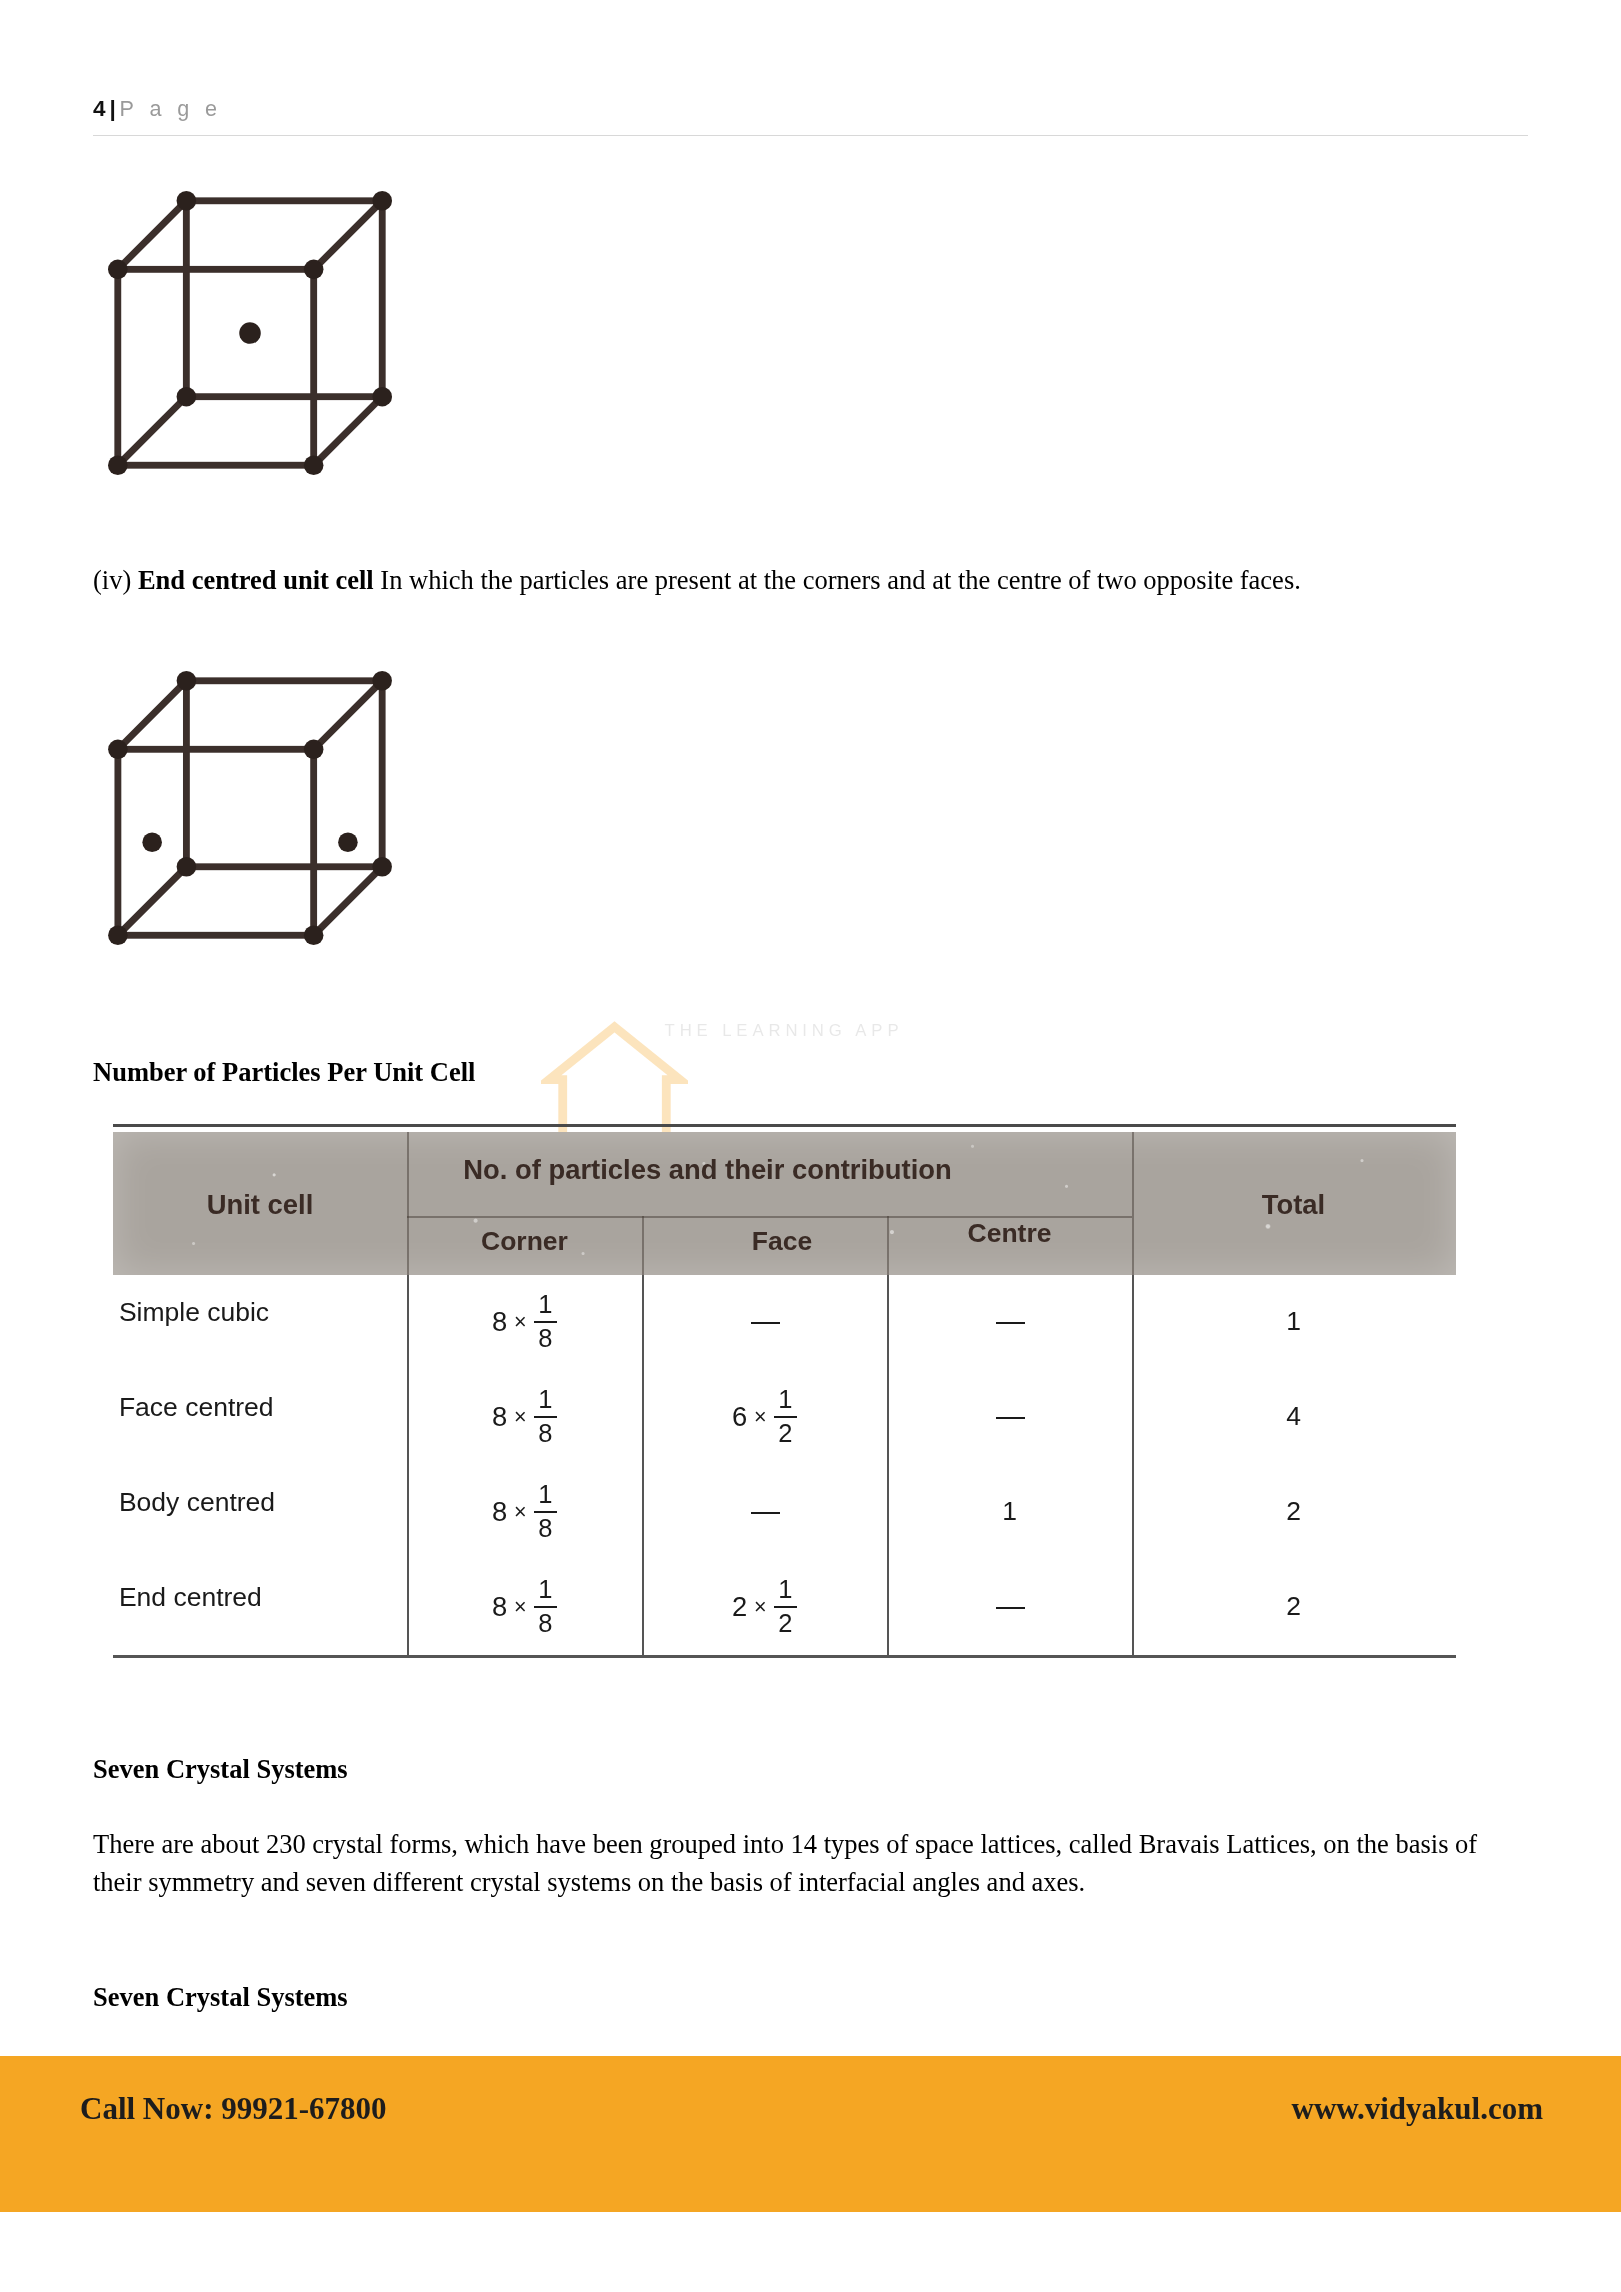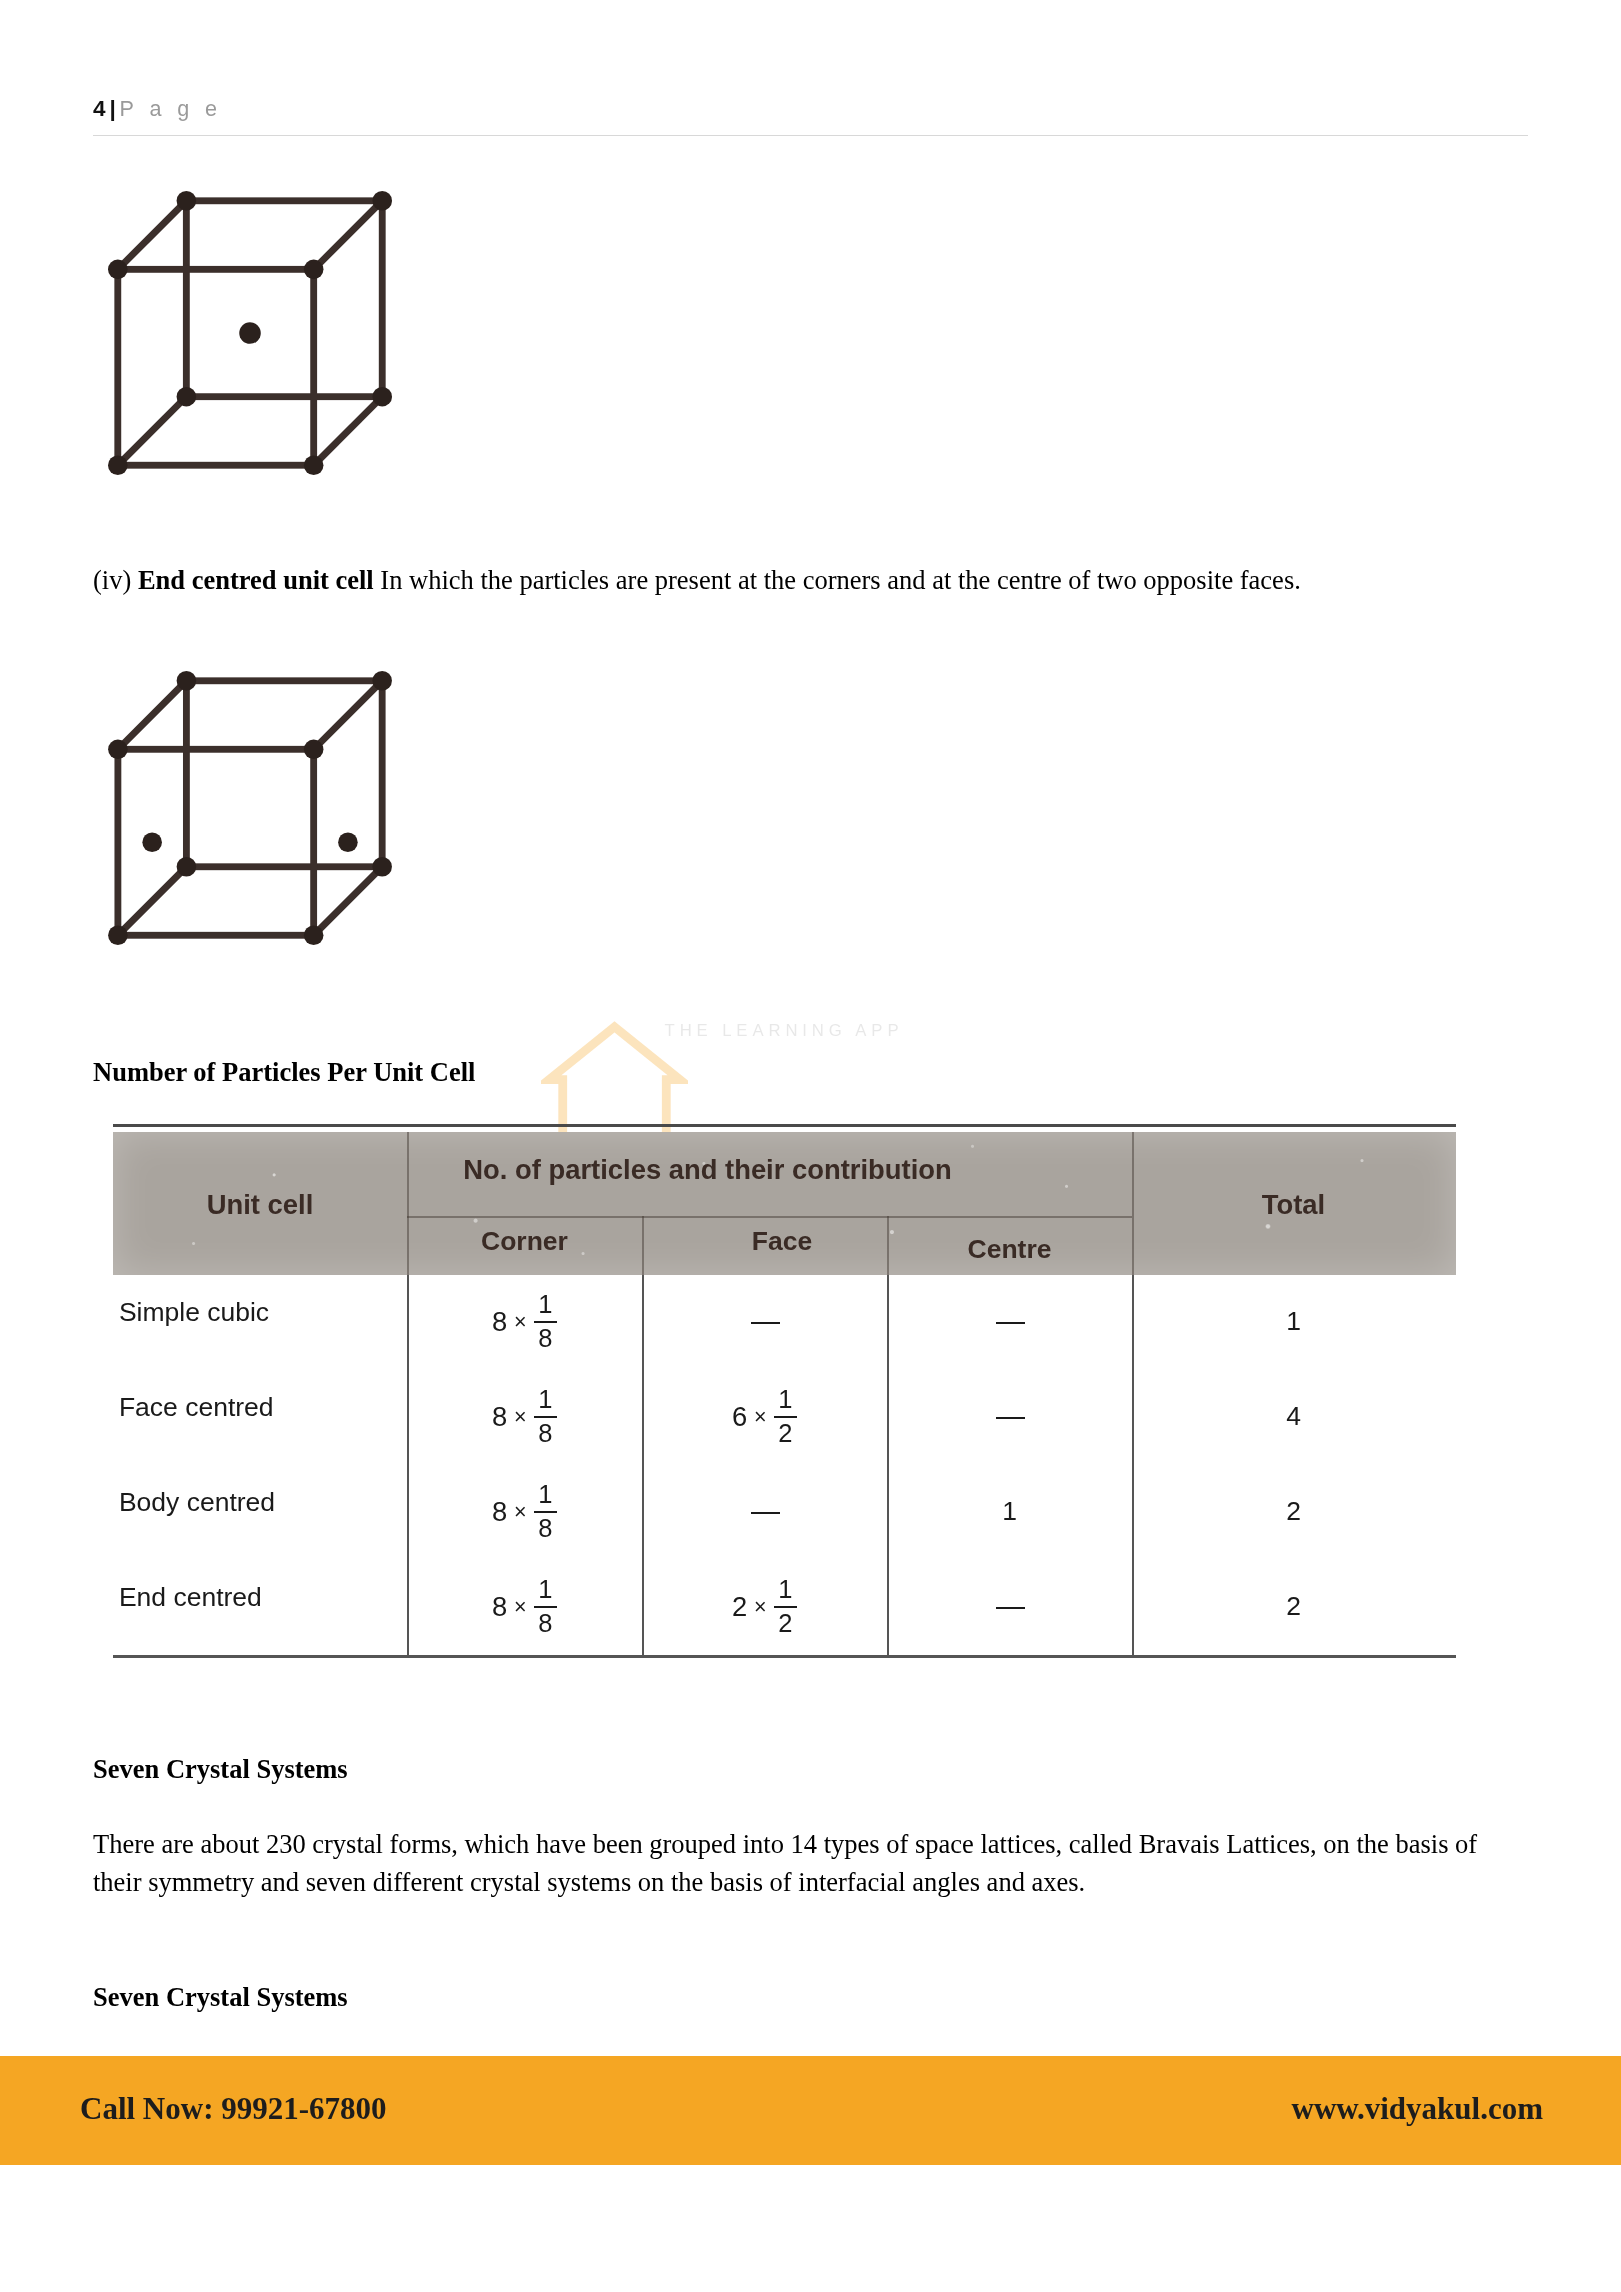--- a/index.html
+++ b/index.html
@@ -150,21 +150,21 @@
     position: absolute;
     font-family: "Liberation Sans", sans-serif;
     font-weight: bold;
     color: #3a2b25;
     text-align: center;
   }
   .hd-unitcell { left: 0px;  top: 57px;  width: 294px; font-size: 27.4px; }
   .hd-group    { left: 294px; top: 21.6px; width: 601px; font-size: 27.4px; }
   .hd-corner   { left: 294px; top: 94px; width: 235px; font-size: 26.5px; }
   .hd-face     { left: 529px; top: 94px; width: 280px; font-size: 26.5px; }
-  .hd-centre   { left: 774px; top: 102px; width: 245px; font-size: 26.5px; }
+  .hd-centre   { left: 774px; top: 86px; width: 245px; font-size: 26.5px; }
   .hd-total    { left: 1019px; top: 57px; width: 323px; font-size: 27.4px; }
 
   .hd-vline { position: absolute; background: rgba(60,50,45,.45); width: 2px; }
   .hd-hline { position: absolute; background: rgba(60,50,45,.45); height: 2px; }
 
   .tbl-body { position: relative; height: 312px; }
   .tbl-row {
     position: absolute;
     left: 0; width: 1343px; height: 95px;
   }
@@ -199,21 +199,21 @@
   .tbl-bottom-rule {
     position: absolute; left: 0px; width: 1343px; height: 2.9px; background: #555;
   }
 
   
   .footer {
     position: absolute;
     left: 0;
     top: 2056px;
     width: 1621px;
-    height: 109px;
+    height: 156px;
     background: #F5A623;
     z-index: 5;
   }
   .footer .f-left {
     position: absolute;
     left: 80px; top: 35px;
     font-family: "Liberation Serif", serif;
     font-size: 31px;
     font-weight: bold;
     color: #1d1d1d;

